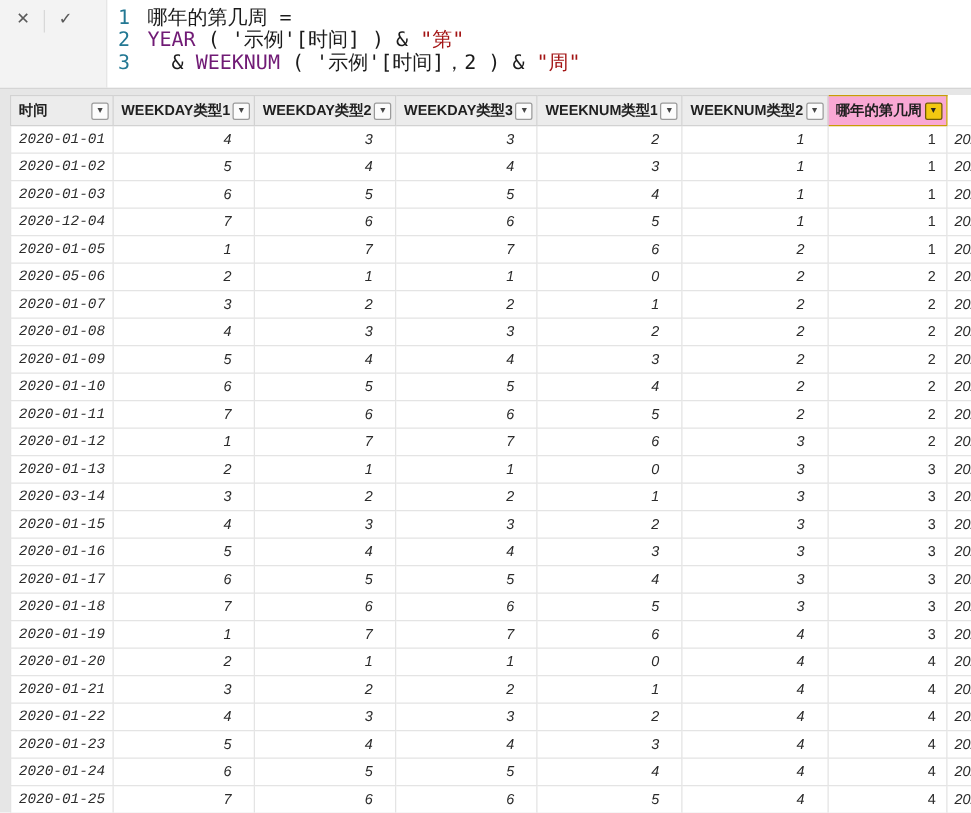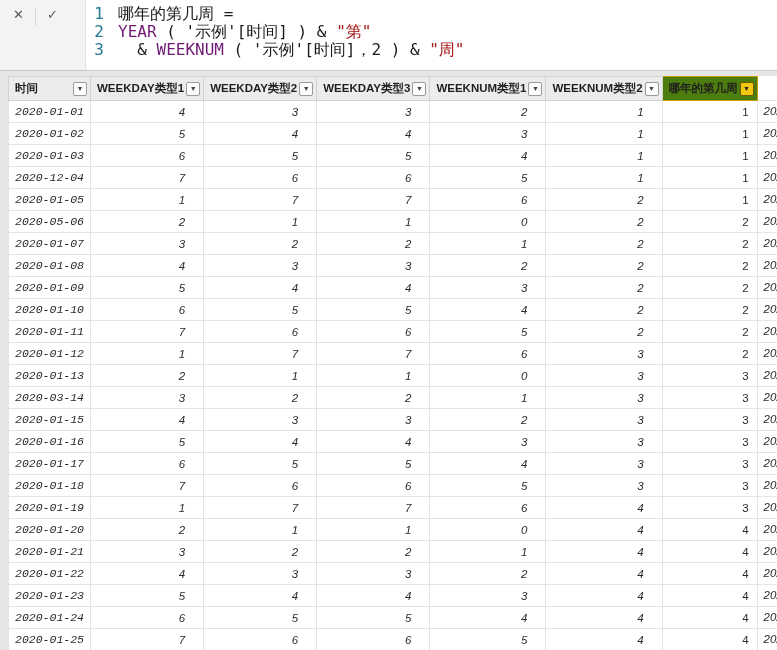--- a/index.html
+++ b/index.html
@@ -41,21 +41,21 @@
   .table-wrap{position:absolute;top:76px;left:8px;}
   table{border-collapse:collapse;table-layout:fixed;background:#fff;}
   col.c0{width:68px;} col.c1{width:113px;} col.c2{width:112px;}
   col.c3{width:113px;} col.c4{width:115px;} col.c5{width:113px;}
   col.c6{width:104px;}
   th{
     height:23px;background:#ececec;border:1px solid #d2d2d2;
     font-size:11.5px;font-weight:700;color:#1f1f1f;
     padding:0 3px 0 6px;text-align:left;cursor:pointer;
   }
-  th.selected{background:#4d7c0f;border-color:#c79c07;}
+  th.selected{background:#f9a8d4;border-color:#c79c07;}
   .th-inner{display:flex;align-items:center;justify-content:space-between;gap:2px;}
   .th-label{white-space:nowrap;overflow:hidden;}
   .filter-btn{
     flex:0 0 auto;width:14px;height:14px;box-sizing:border-box;
     border:1px solid #9a9a9a;background:#fcfcfc;border-radius:2px;
     font-size:7px;line-height:12px;text-align:center;color:#444;
   }
   th.selected .filter-btn{background:#f2c811;border-color:#6f5a04;color:#222;}
   td{
     height:21px;border:1px solid #e4e4e4;font-size:11.5px;

